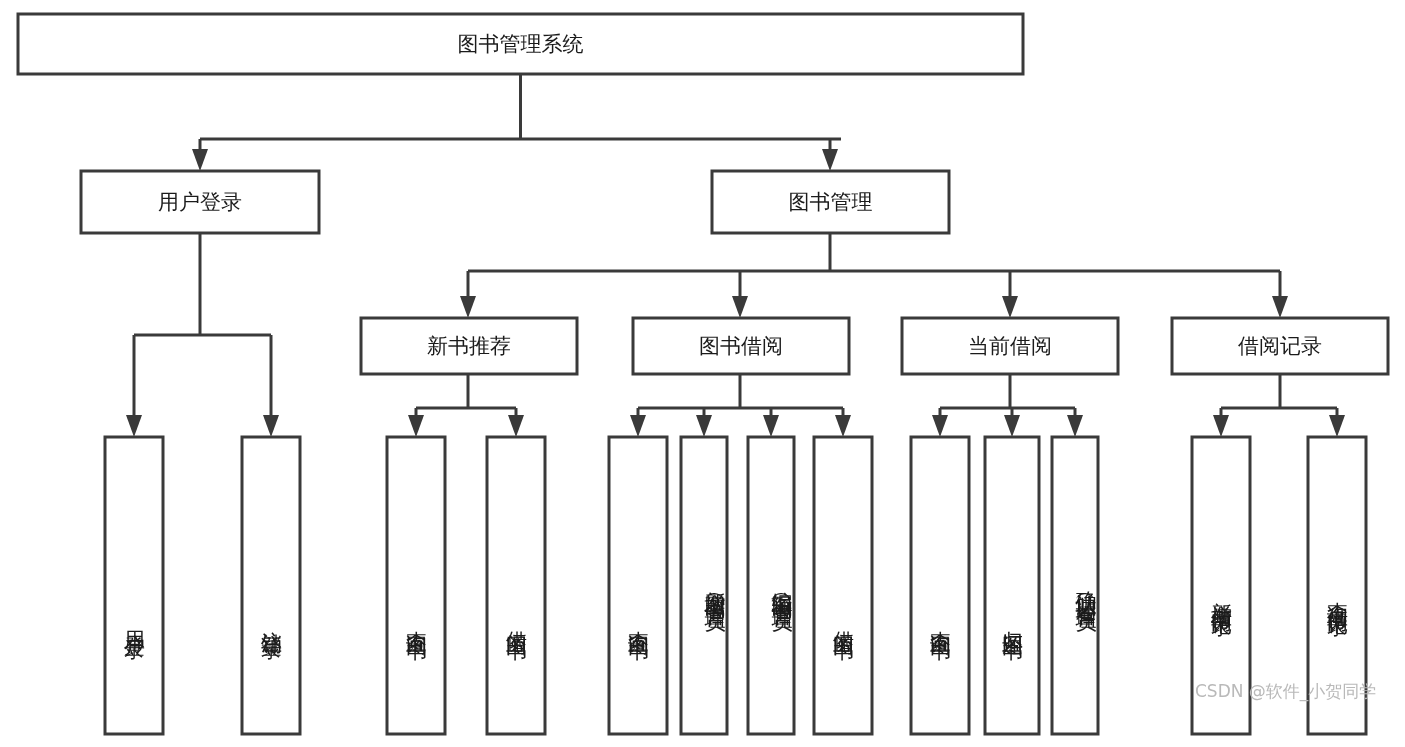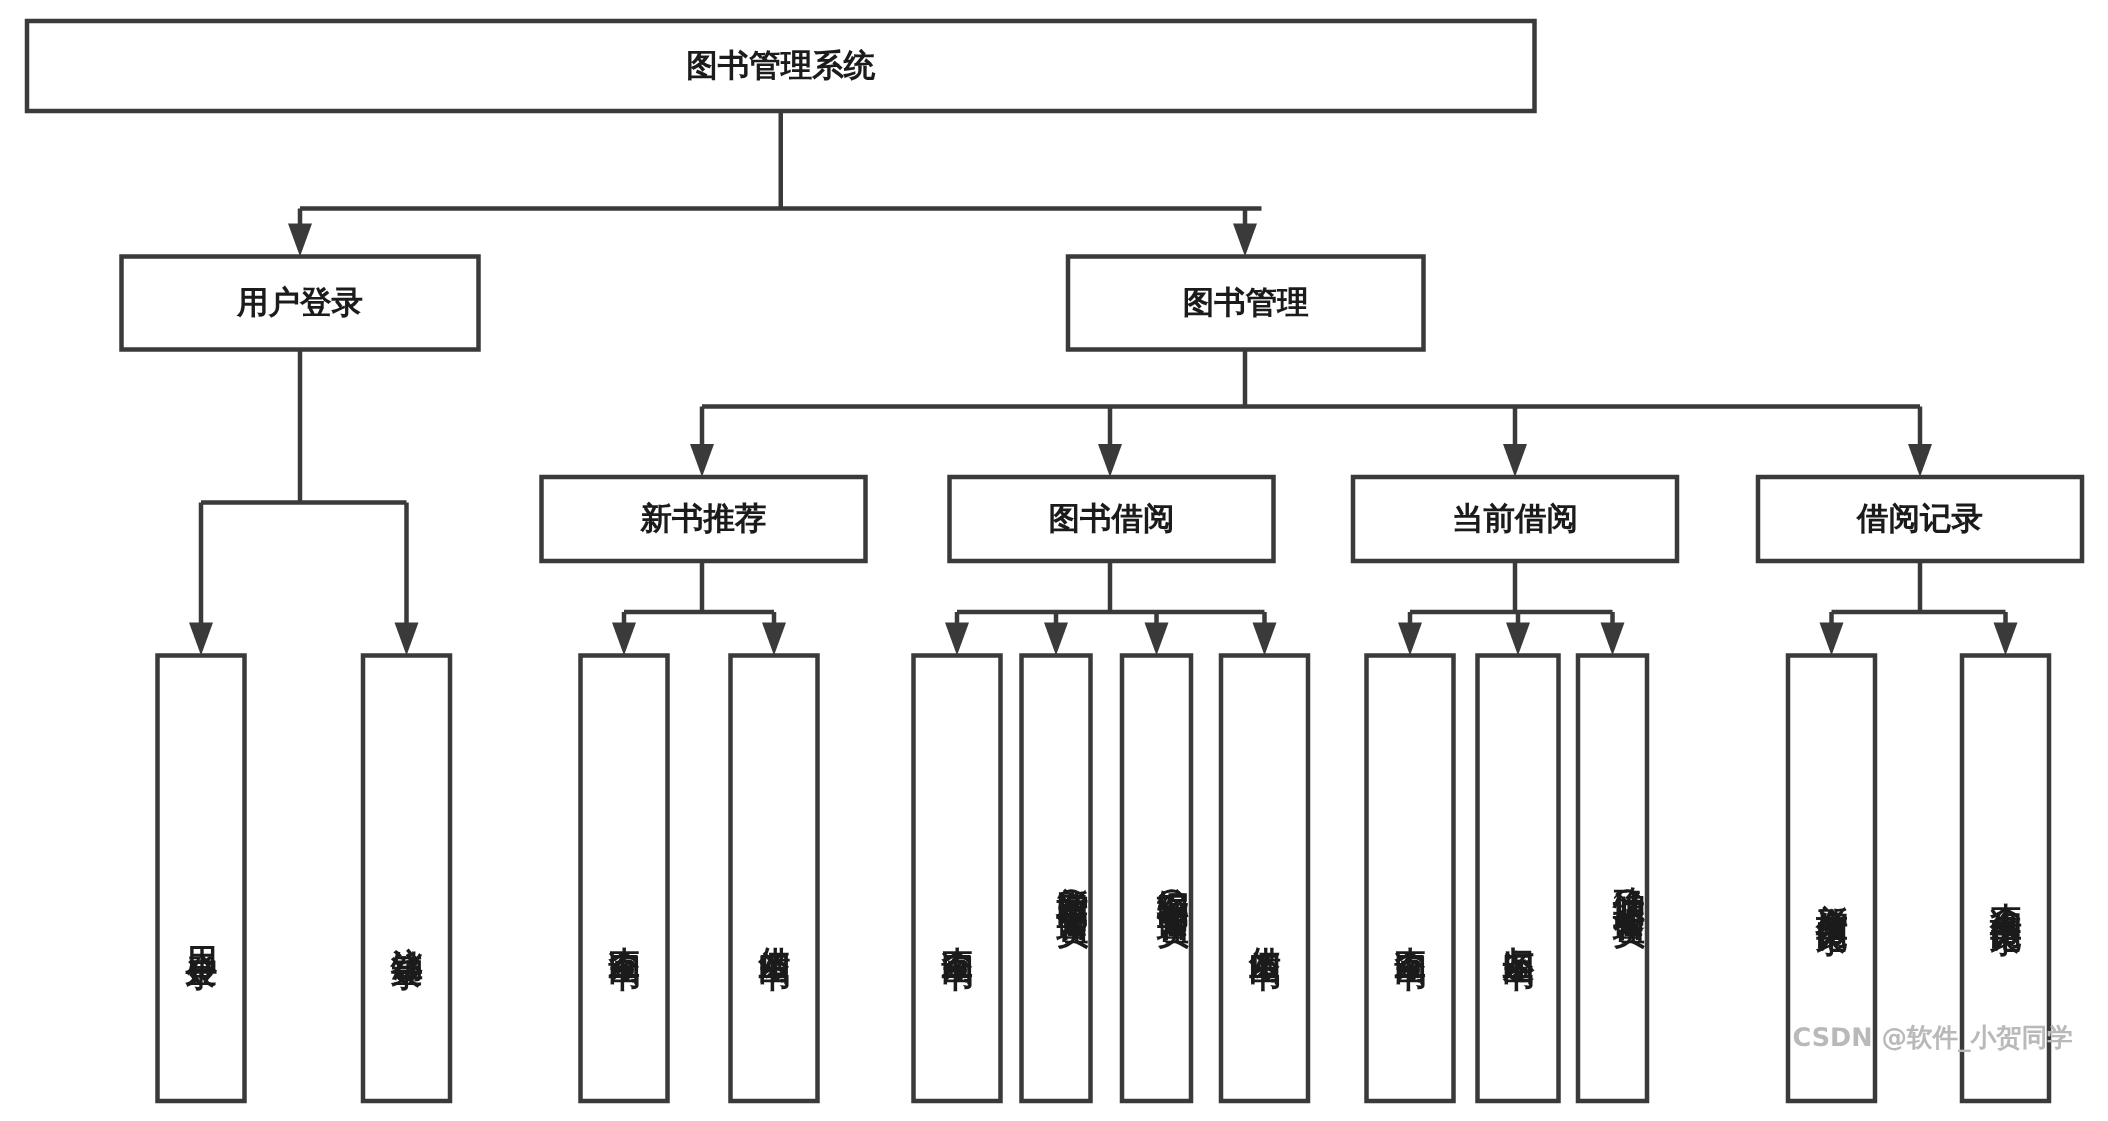--- a/index.html
+++ b/index.html
@@ -12,21 +12,20 @@
     width: 1405px;
     height: 747px;
     font-family: "DejaVu Sans", "Liberation Sans", sans-serif;
     overflow: hidden;
     position: relative;
   }
   #diagram-root {
     position: relative;
     width: 1405px;
     height: 630px;
-    font-weight: bold;
   }
   svg#diagram-svg {
     position: absolute;
     top: 0;
     left: 0;
     width: 1405px;
     height: 747px;
     display: block;
   }
   .node-box {

